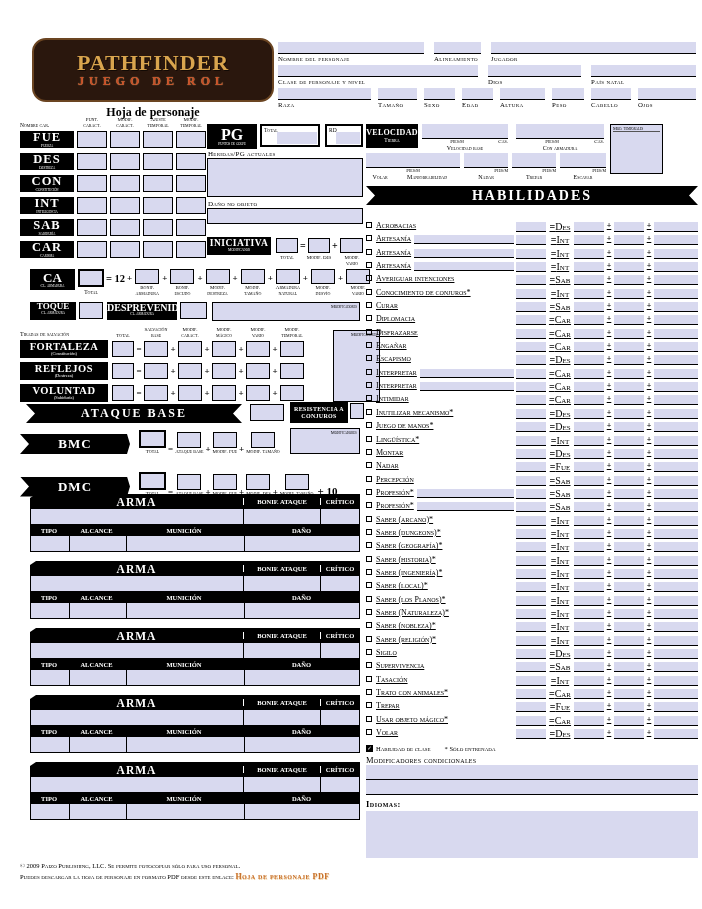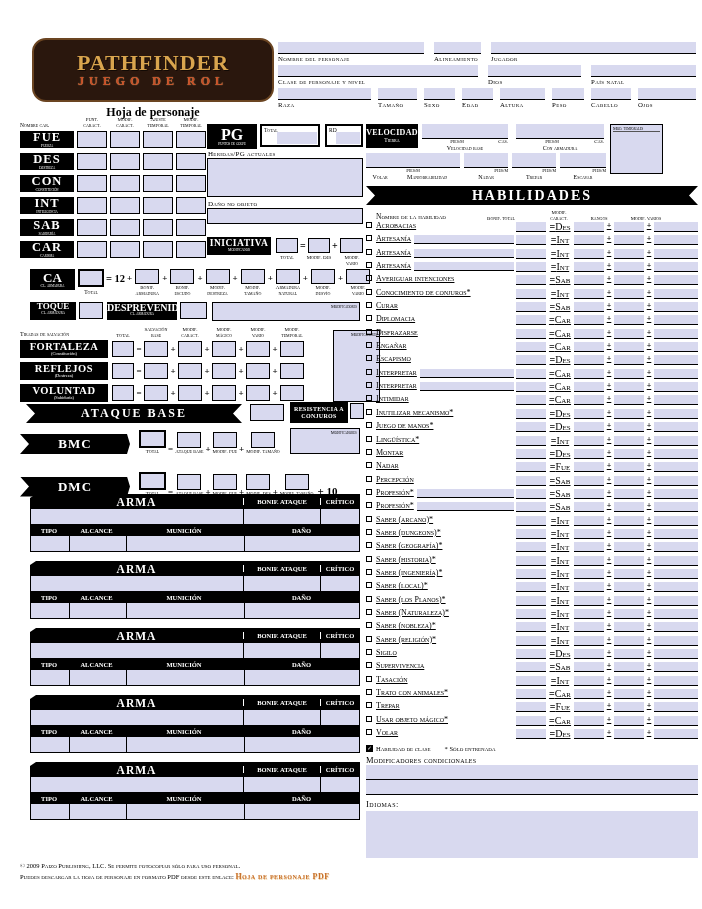--- a/index.html
+++ b/index.html
@@ -170,21 +170,21 @@
   .sk-total { width:30px; height:10px; margin-bottom:1px; }
   .sk-eq { width:28px; font-size:10px; line-height:1; margin-bottom:2px; text-align:center; }
   .sk-eq .op { font-weight:bold; }
   .sk-box { width:30px; height:10px; margin-bottom:1px; }
   .sk-plus { width:10px; text-align:center; font-size:8px; font-weight:bold; line-height:1; margin-bottom:1.5px; }
   .sk-last { width:44px; }
   .sk-legend { position:absolute; left:366px; top:745px; display:flex; align-items:center; font-size:6.5px; font-variant:small-caps; }
   .sk-checkmark { width:7px; height:7px; background:#000; color:#fff; font-size:5.5px; line-height:7px; text-align:center; margin-right:3px; }
   .cond-lbl { left:366px; top:755px; font-size:8.5px; font-variant:small-caps; letter-spacing:.3px; }
   .cond-line { position:absolute; left:366px; width:332px; height:15px; }
-  .idiomas-lbl { left:366px; top:799px; font-size:8.5px; font-weight:normal; font-variant:small-caps; letter-spacing:.5px; border-bottom:1px solid #000; width:332px; padding-bottom:8px; }
+  .idiomas-lbl { left:366px; top:799px; font-size:8.5px; font-weight:bold; font-variant:small-caps; letter-spacing:.5px; border-bottom:1px solid #000; width:332px; padding-bottom:8px; }
   .idiomas-box { left:366px; top:811px; width:332px; height:47px; }
 
   
   .footer-l1 { left:20px; top:862px; font-size:6.5px; font-variant:small-caps; }
   .footer-l2 { left:20px; top:872px; font-size:6.5px; font-variant:small-caps; }
   .footer-link { color:#c8702a; font-weight:bold; font-size:8px; letter-spacing:.5px; text-shadow:.5px .5px 0 #f0d0a0; cursor:pointer; }
 </style>
 </head>
 <body>
 
@@ -771,32 +771,20 @@
         <div class="w-in w-in2">
           <span></span>
           <span></span>
           <span></span>
           <span></span>
         </div>
       </div>
     </div>
 
   <div class="abs ribbon sk-banner">HABILIDADES</div>
-  <div class="sk-head">
-    <span class="skh-check"></span>
-    <span class="skh-name">Nombre de la habilidad</span>
-    <span class="skh-fill"></span>
-    <span class="skh-total">Bonif. total</span>
-    <span class="skh-eq"></span>
-    <span class="skh-box">Modif. caract.</span>
-    <span class="skh-plus"></span>
-    <span class="skh-box">Rangos</span>
-    <span class="skh-plus"></span>
-    <span class="skh-last">Modif. varios</span>
-  </div>
   <div class="sk-rows">
 
       <div class="sk-row">
         <span class="sk-check"></span>
         <span class="sk-name">Acrobacias</span>
         <span class="sk-fill"></span>
         <span class="sk-total box ul"></span>
         <span class="sk-eq"><span class="op">=</span><span class="sc">Des</span></span>
         <span class="sk-box box ul"></span>
         <span class="sk-plus">+</span>

